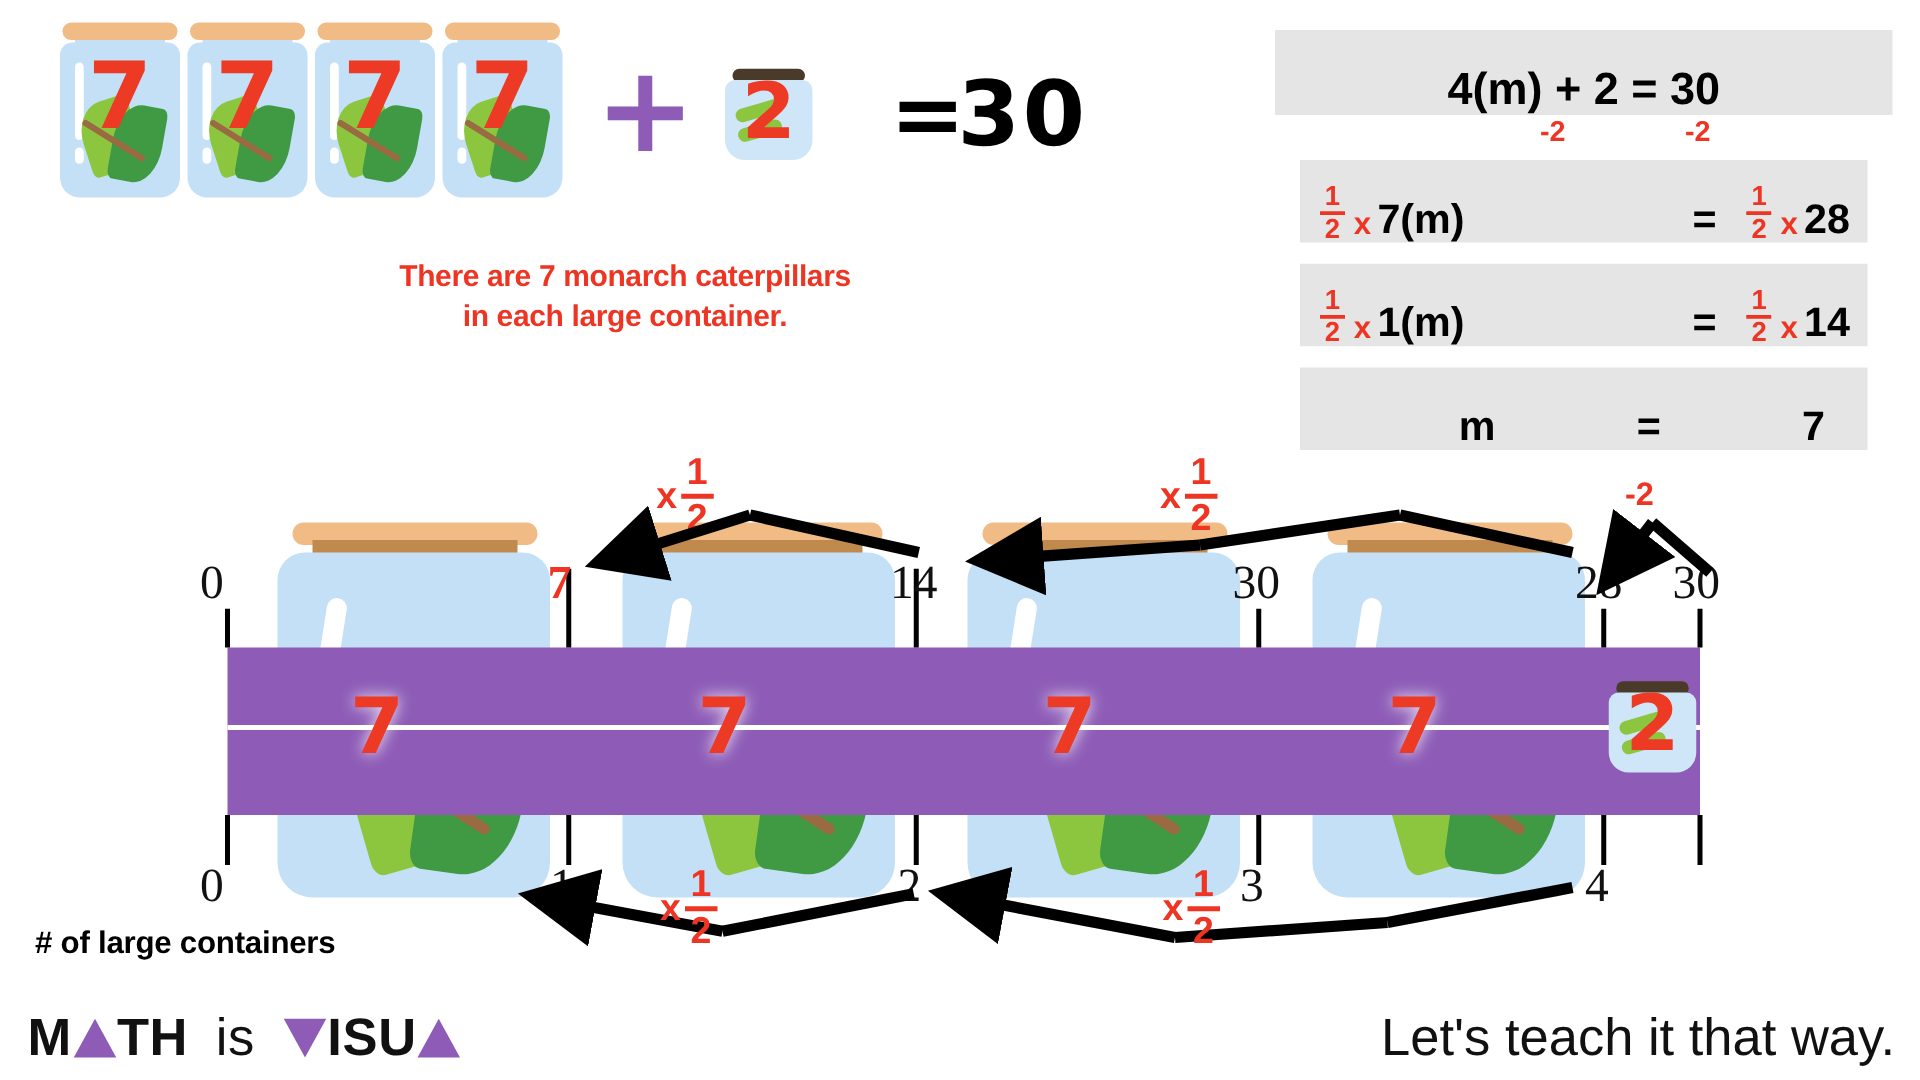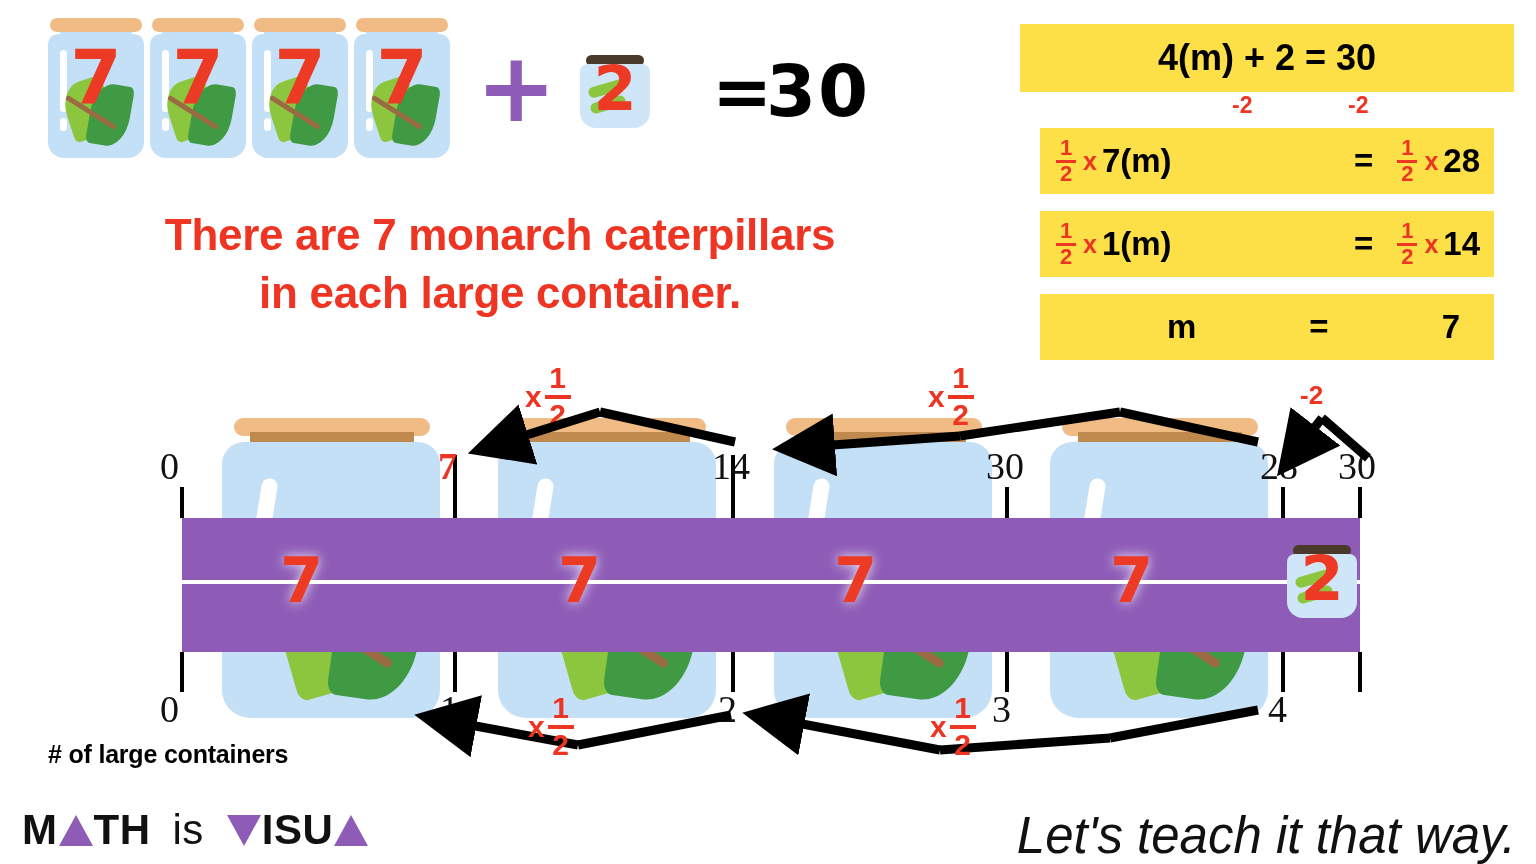--- a/index.html
+++ b/index.html
@@ -81,27 +81,27 @@
     font-family:"DejaVu Sans", sans-serif;
   }
   .eq30{
     font-size:72px;font-weight:900;color:#000;line-height:1;
     font-family:"DejaVu Sans", sans-serif;letter-spacing:2px;
   }
 
   
   .statement{
     position:absolute;left:0;top:206px;width:1000px;text-align:center;
-    color:#ee3524;font-size:44px;font-weight:800;line-height:1.32;
+    color:#ee3524;font-size:24px;font-weight:800;line-height:1.32;
     letter-spacing:-0.3px;
   }
 
   
   .eqrow{
-    position:absolute;background:#fde047;display:flex;align-items:center;
+    position:absolute;background:#e5e5e5;display:flex;align-items:flex-end;
     color:#000;font-weight:800;
   }
   .frac{
     display:inline-flex;flex-direction:column;align-items:center;
     color:#ee3524;font-weight:800;line-height:0.95;
     font-size:22px;margin:0 2px;vertical-align:middle;
   }
   .frac .top{padding:0 3px;}
   .frac .bar{width:20px;height:3px;background:#ee3524;margin:1px 0;}
   .frac .bot{padding:0 3px;}
@@ -190,22 +190,22 @@
     border-left:17px solid transparent;border-right:17px solid transparent;
     border-bottom:31px solid #8e5cb7;margin:0 1px;
   }
   .tri-down{
     display:inline-block;width:0;height:0;
     border-left:17px solid transparent;border-right:17px solid transparent;
     border-top:31px solid #8e5cb7;margin:0 1px;
   }
   .logo .thin{font-weight:400;}
   .tagline{
-    position:absolute;right:20px;top:806px;font-size:51px;
-    font-style:italic;color:#111;font-weight:400;
+    position:absolute;right:20px;top:806px;font-size:42px;
+    color:#111;font-weight:400;
   }
 </style>
 </head>
 <body>
 
 <div class="stage">
 
   <div class="bigjar" style="left:48px;top:18px;">
     <div class="lid"></div>
     <div class="body"></div>
@@ -322,21 +322,21 @@
   <div class="eqrow" style="left:1040px;top:294px;width:454px;height:66px;font-size:33px;padding:0 14px;box-sizing:border-box;">
     <span style="flex:1 1 auto;"></span>
     <span>m</span>
     <span style="flex:1 1 auto;"></span>
     <span>=</span>
     <span style="flex:1 1 auto;"></span>
     <span>7</span>
     <span style="width:20px;"></span>
   </div>
 
-  <div class="nl-label" style="left:28px;top:740px;margin-left:20px;"># of large containers</div>
+  <div class="nl-label" style="left:28px;top:740px;"># of large containers</div>
 
   <div class="nlJar" style="left:216px;top:418px;">
     <div class="lid"></div>
     <div class="lid2"></div>
     <div class="body"></div>
     <div class="shine"></div>
     <div class="shine2"></div>
     <div class="lf1"></div>
     <div class="lf2"></div>
     <div class="stm"></div>

